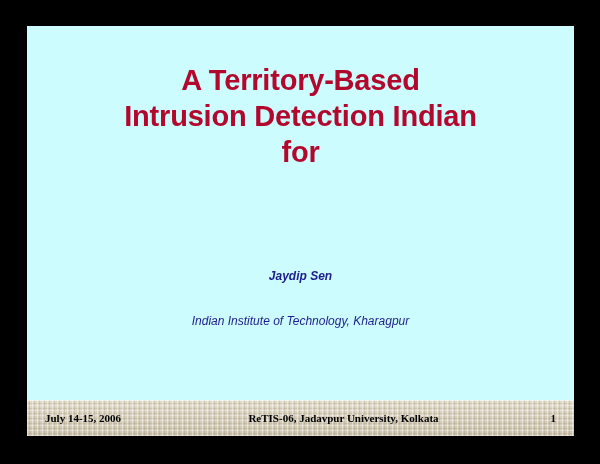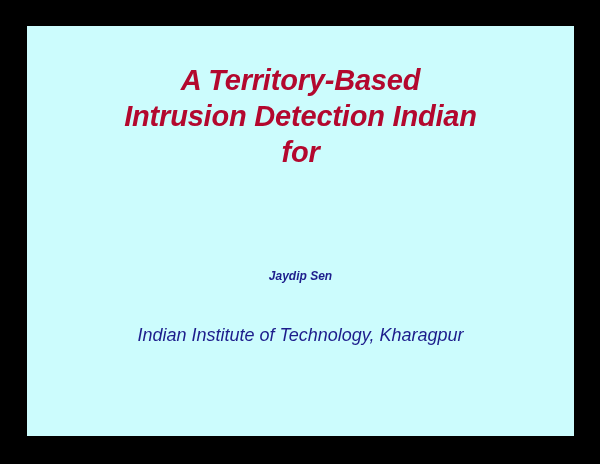--- a/index.html
+++ b/index.html
@@ -42,47 +42,46 @@
     text-align: center;
   }
   .title-line {
     color: #b3082e;
     font-family: "Liberation Sans", sans-serif;
     font-weight: bold;
     font-size: 29px;
     line-height: 36px;
     letter-spacing: -0.2px;
     white-space: nowrap;
-    font-style: italic;
   }
 
   
   #author-block {
     position: absolute;
     left: 0;
     top: 240px;
     width: 547px;
     text-align: center;
   }
   #author-name {
     color: #1d1d8c;
     font-family: "Liberation Sans", sans-serif;
     font-weight: bold;
     font-style: italic;
     font-size: 12px;
     line-height: 20px;
     white-space: nowrap;
   }
   #author-affiliation {
-    margin-top: 40px;
+    margin-top: 26px;
     color: #1d1d8c;
     font-family: "Liberation Sans", sans-serif;
     font-weight: normal;
     font-style: italic;
-    font-size: 18px;
+    font-size: 12px;
     line-height: 18px;
     white-space: nowrap;
   }
 
   
   #footer {
     position: absolute;
     left: 27px;
     top: 400px;
     width: 547px;
@@ -131,14 +130,19 @@
       <div class="title-line">for</div>
     </div>
 
     <div id="author-block">
       <div id="author-name">Jaydip Sen</div>
       <div id="author-affiliation">Indian Institute of Technology, Kharagpur</div>
     </div>
 
   </div>
 
+  <div id="footer">
+    <div class="footer-text" id="footer-date">July 14-15, 2006</div>
+    <div class="footer-text" id="footer-venue">ReTIS-06, Jadavpur University, Kolkata</div>
+    <div class="footer-text" id="footer-page">1</div>
+  </div>
 
 </div>
 
 </body></html>

